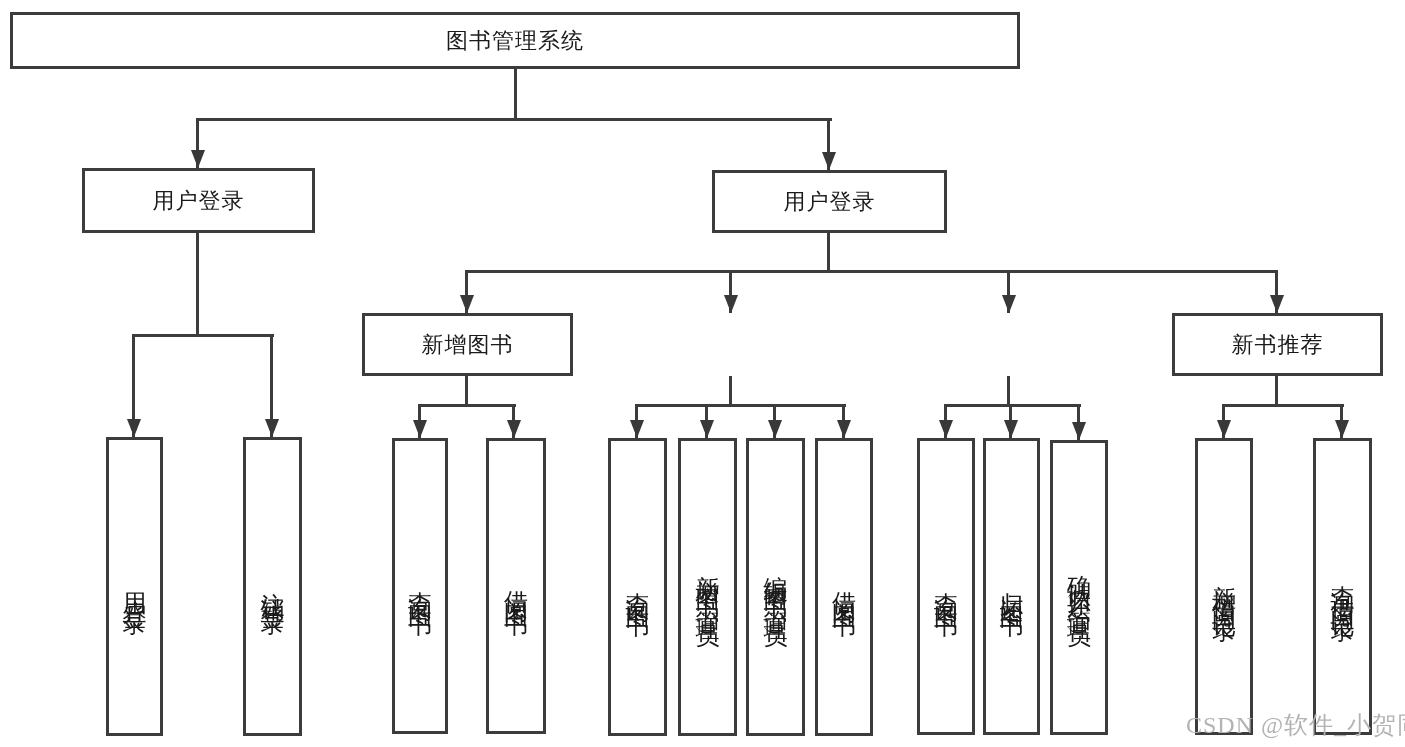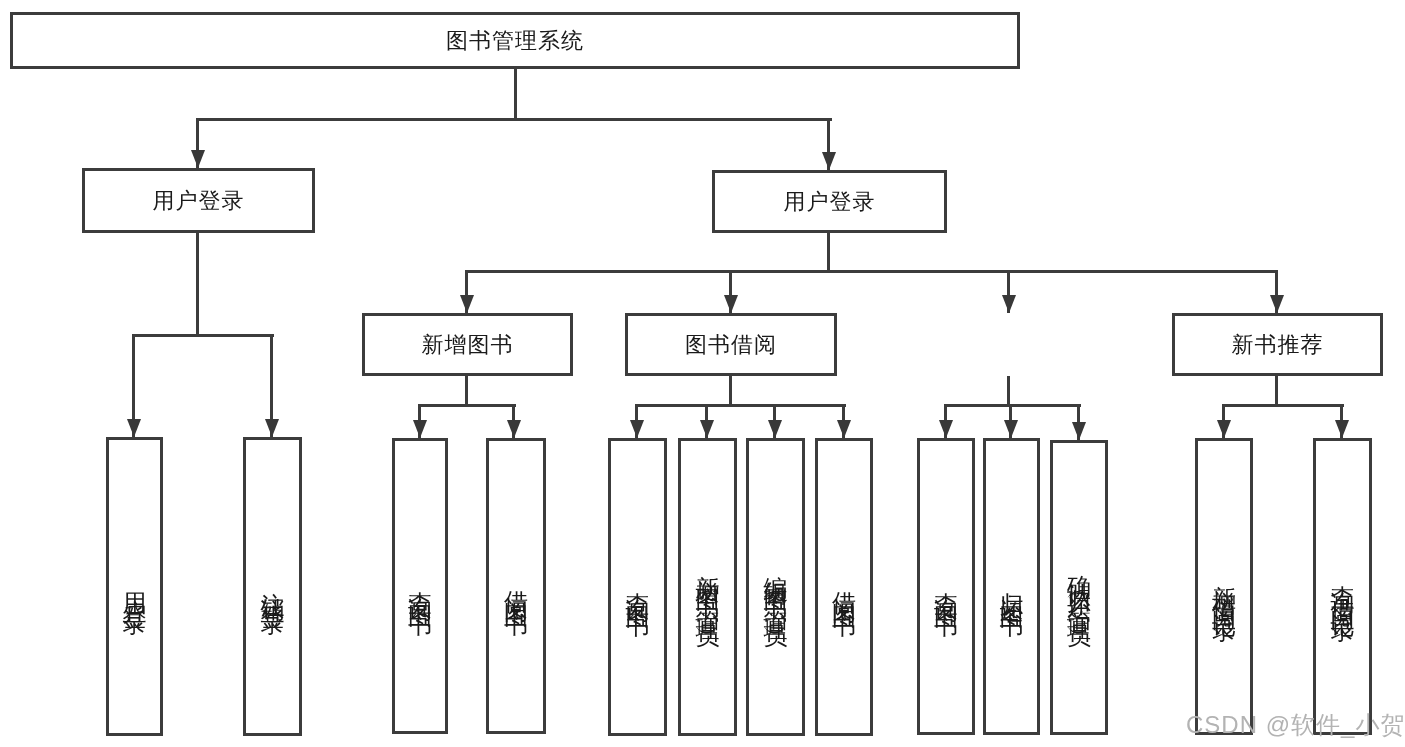--- a/index.html
+++ b/index.html
@@ -1,18 +1,18 @@
 <!DOCTYPE html>
 <html><head>
 <meta charset="utf-8">
 <style>
   html,body{margin:0;padding:0;background:#ffffff;}
   .canvas{
     position:relative;width:1405px;height:747px;background:#ffffff;overflow:hidden;
-    font-family:Liberation Sans, sans-serif;color:#1a1a1a;
+    font-family:Liberation Serif, serif;color:#1a1a1a;
   }
   .node{
     position:absolute;box-sizing:border-box;background:#ffffff;
     border:3px solid #3c3c3c;display:flex;align-items:center;justify-content:center;
   }
   .node .hlabel{font-size:22px;letter-spacing:1px;color:#1a1a1a;white-space:nowrap;}
   .node .vtext{
     writing-mode:vertical-rl;text-orientation:mixed;
     font-size:24px;letter-spacing:7px;color:#1a1a1a;line-height:1;
   }
@@ -63,23 +63,20 @@
   <div class="arr" style="left:460px;top:295px"></div>
   <div class="ln" style="left:729px;top:270px;width:3px;height:43px"></div>
   <div class="arr" style="left:724px;top:295px"></div>
   <div class="ln" style="left:1007px;top:270px;width:3px;height:43px"></div>
   <div class="arr" style="left:1002px;top:295px"></div>
   <div class="ln" style="left:1275px;top:270px;width:3px;height:43px"></div>
   <div class="arr" style="left:1270px;top:295px"></div>
 
   <div class="node" style="left:362px;top:313px;width:211px;height:63px">
     <span class="hlabel">新增图书</span>
-  </div>
-  <div class="node" style="left:625px;top:313px;width:212px;height:63px">
-    <span class="hlabel">图书借阅</span>
   </div>
   <div class="node" style="left:1172px;top:313px;width:211px;height:63px">
     <span class="hlabel">新书推荐</span>
   </div>
 
   <div class="ln" style="left:465px;top:376px;width:3px;height:31px"></div>
   <div class="ln" style="left:418px;top:404px;width:98px;height:3px"></div>
   <div class="ln" style="left:418px;top:404px;width:3px;height:34px"></div>
   <div class="arr" style="left:413px;top:420px"></div>
   <div class="ln" style="left:512px;top:404px;width:3px;height:34px"></div>

